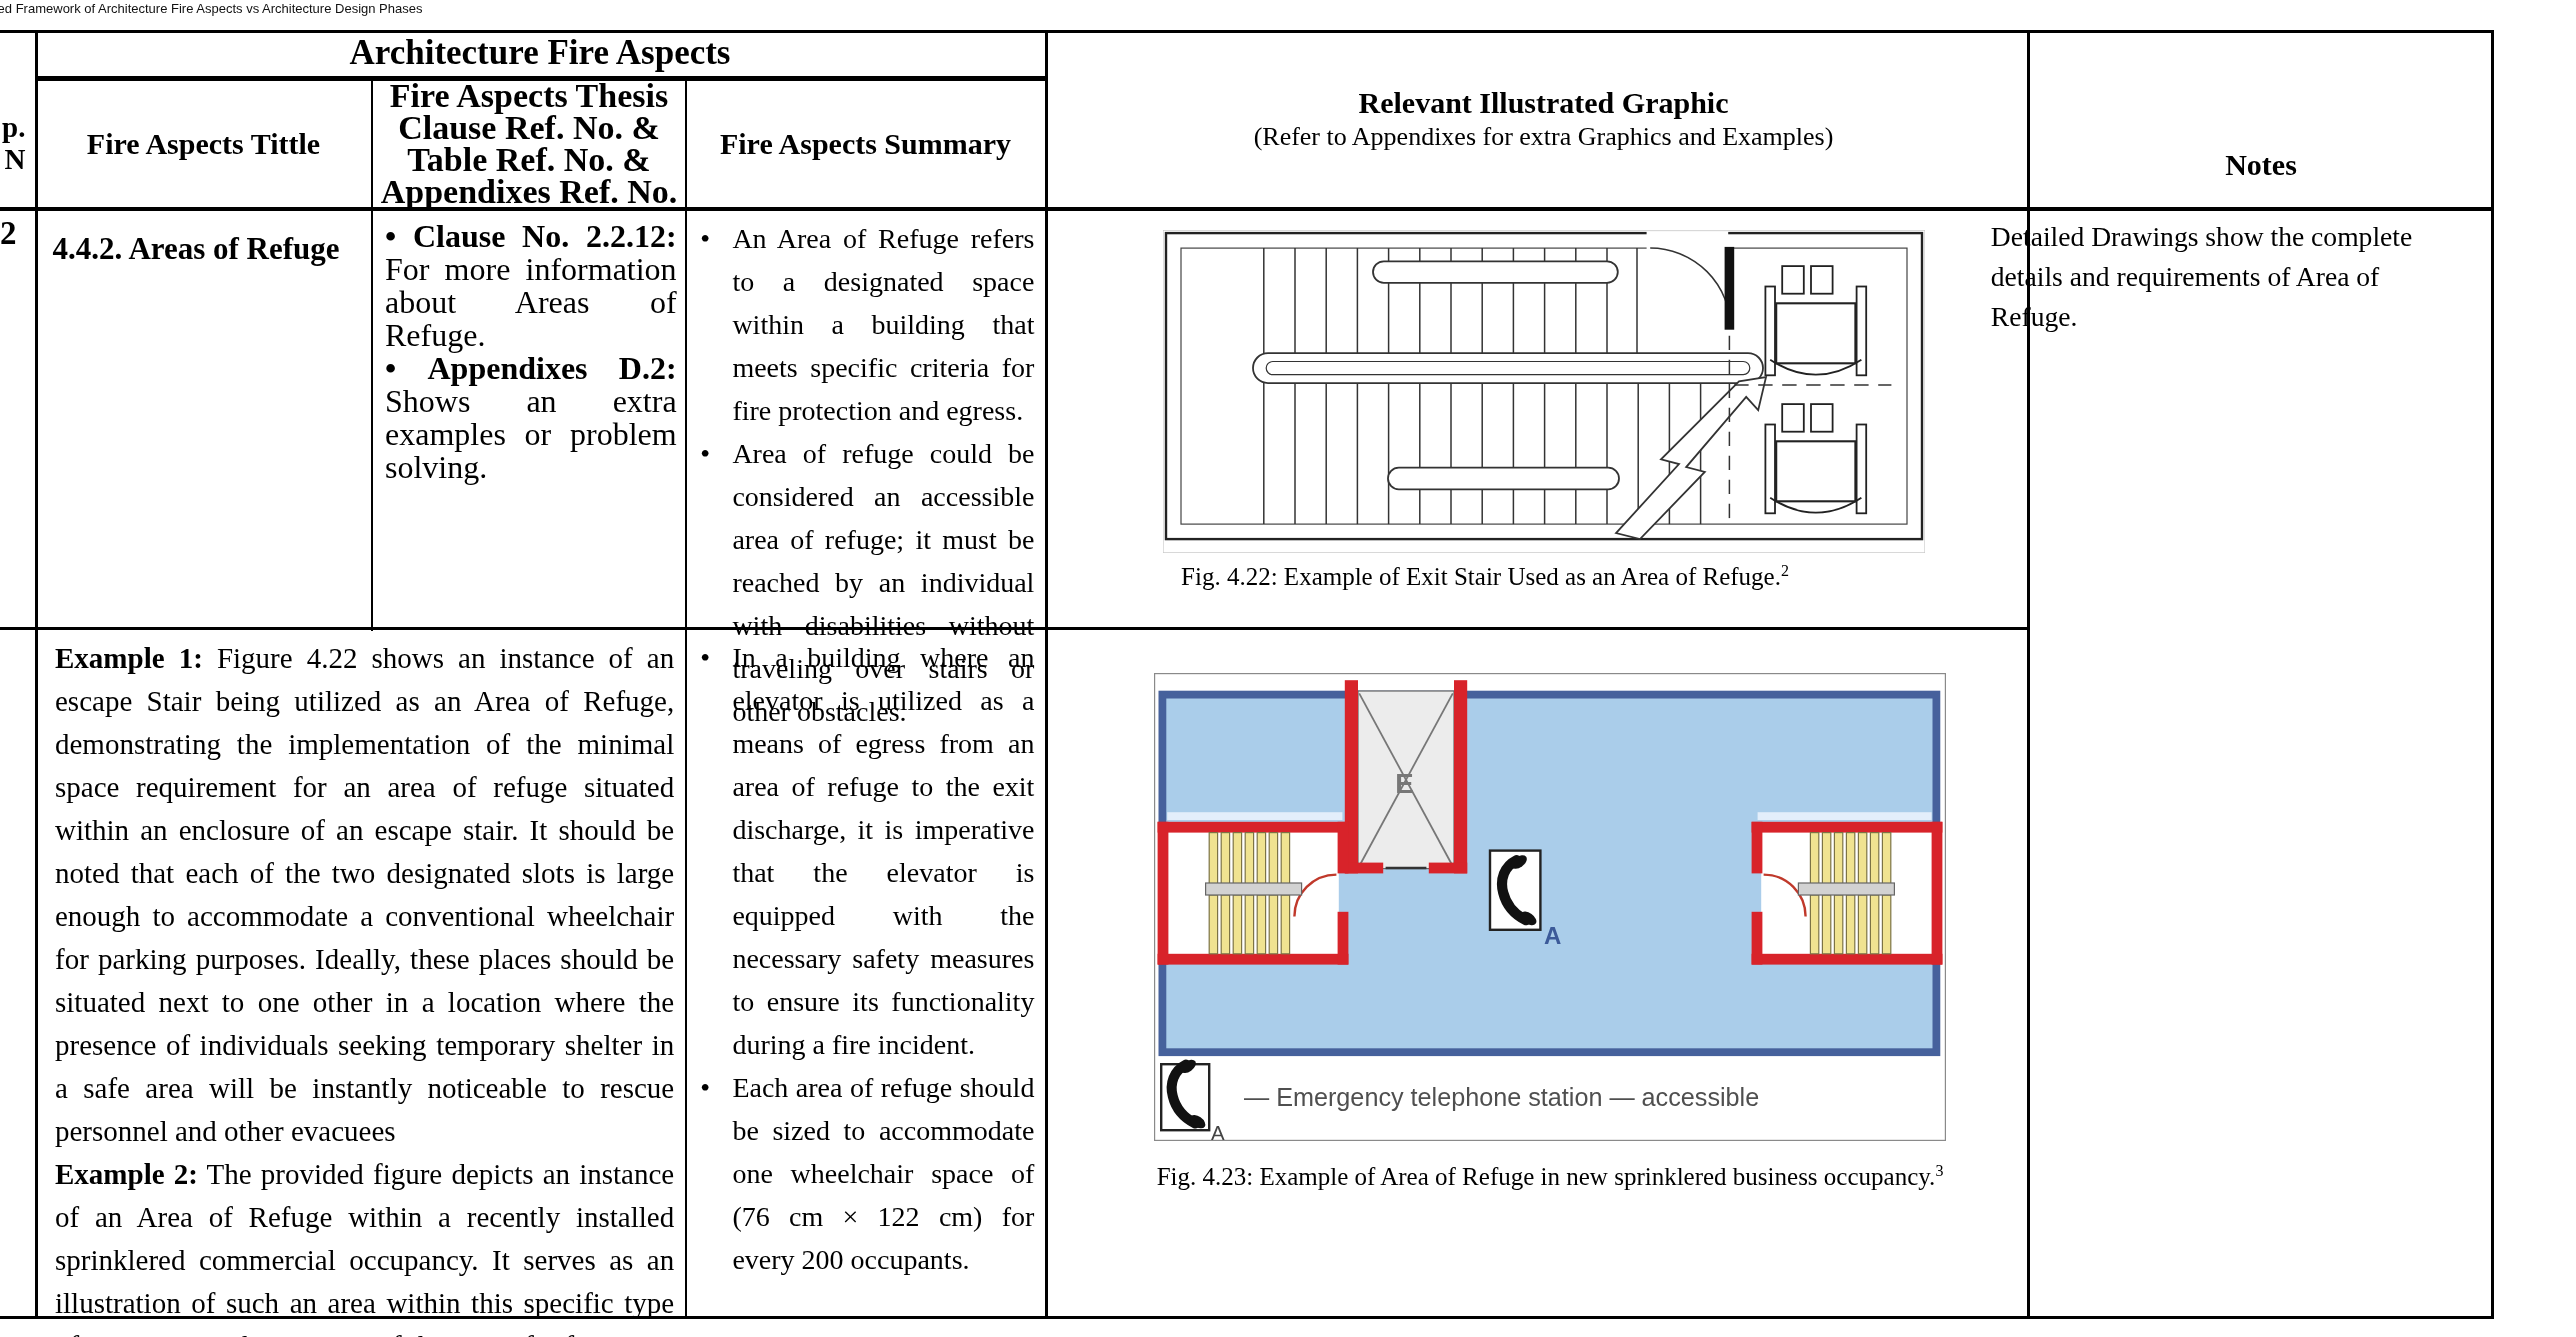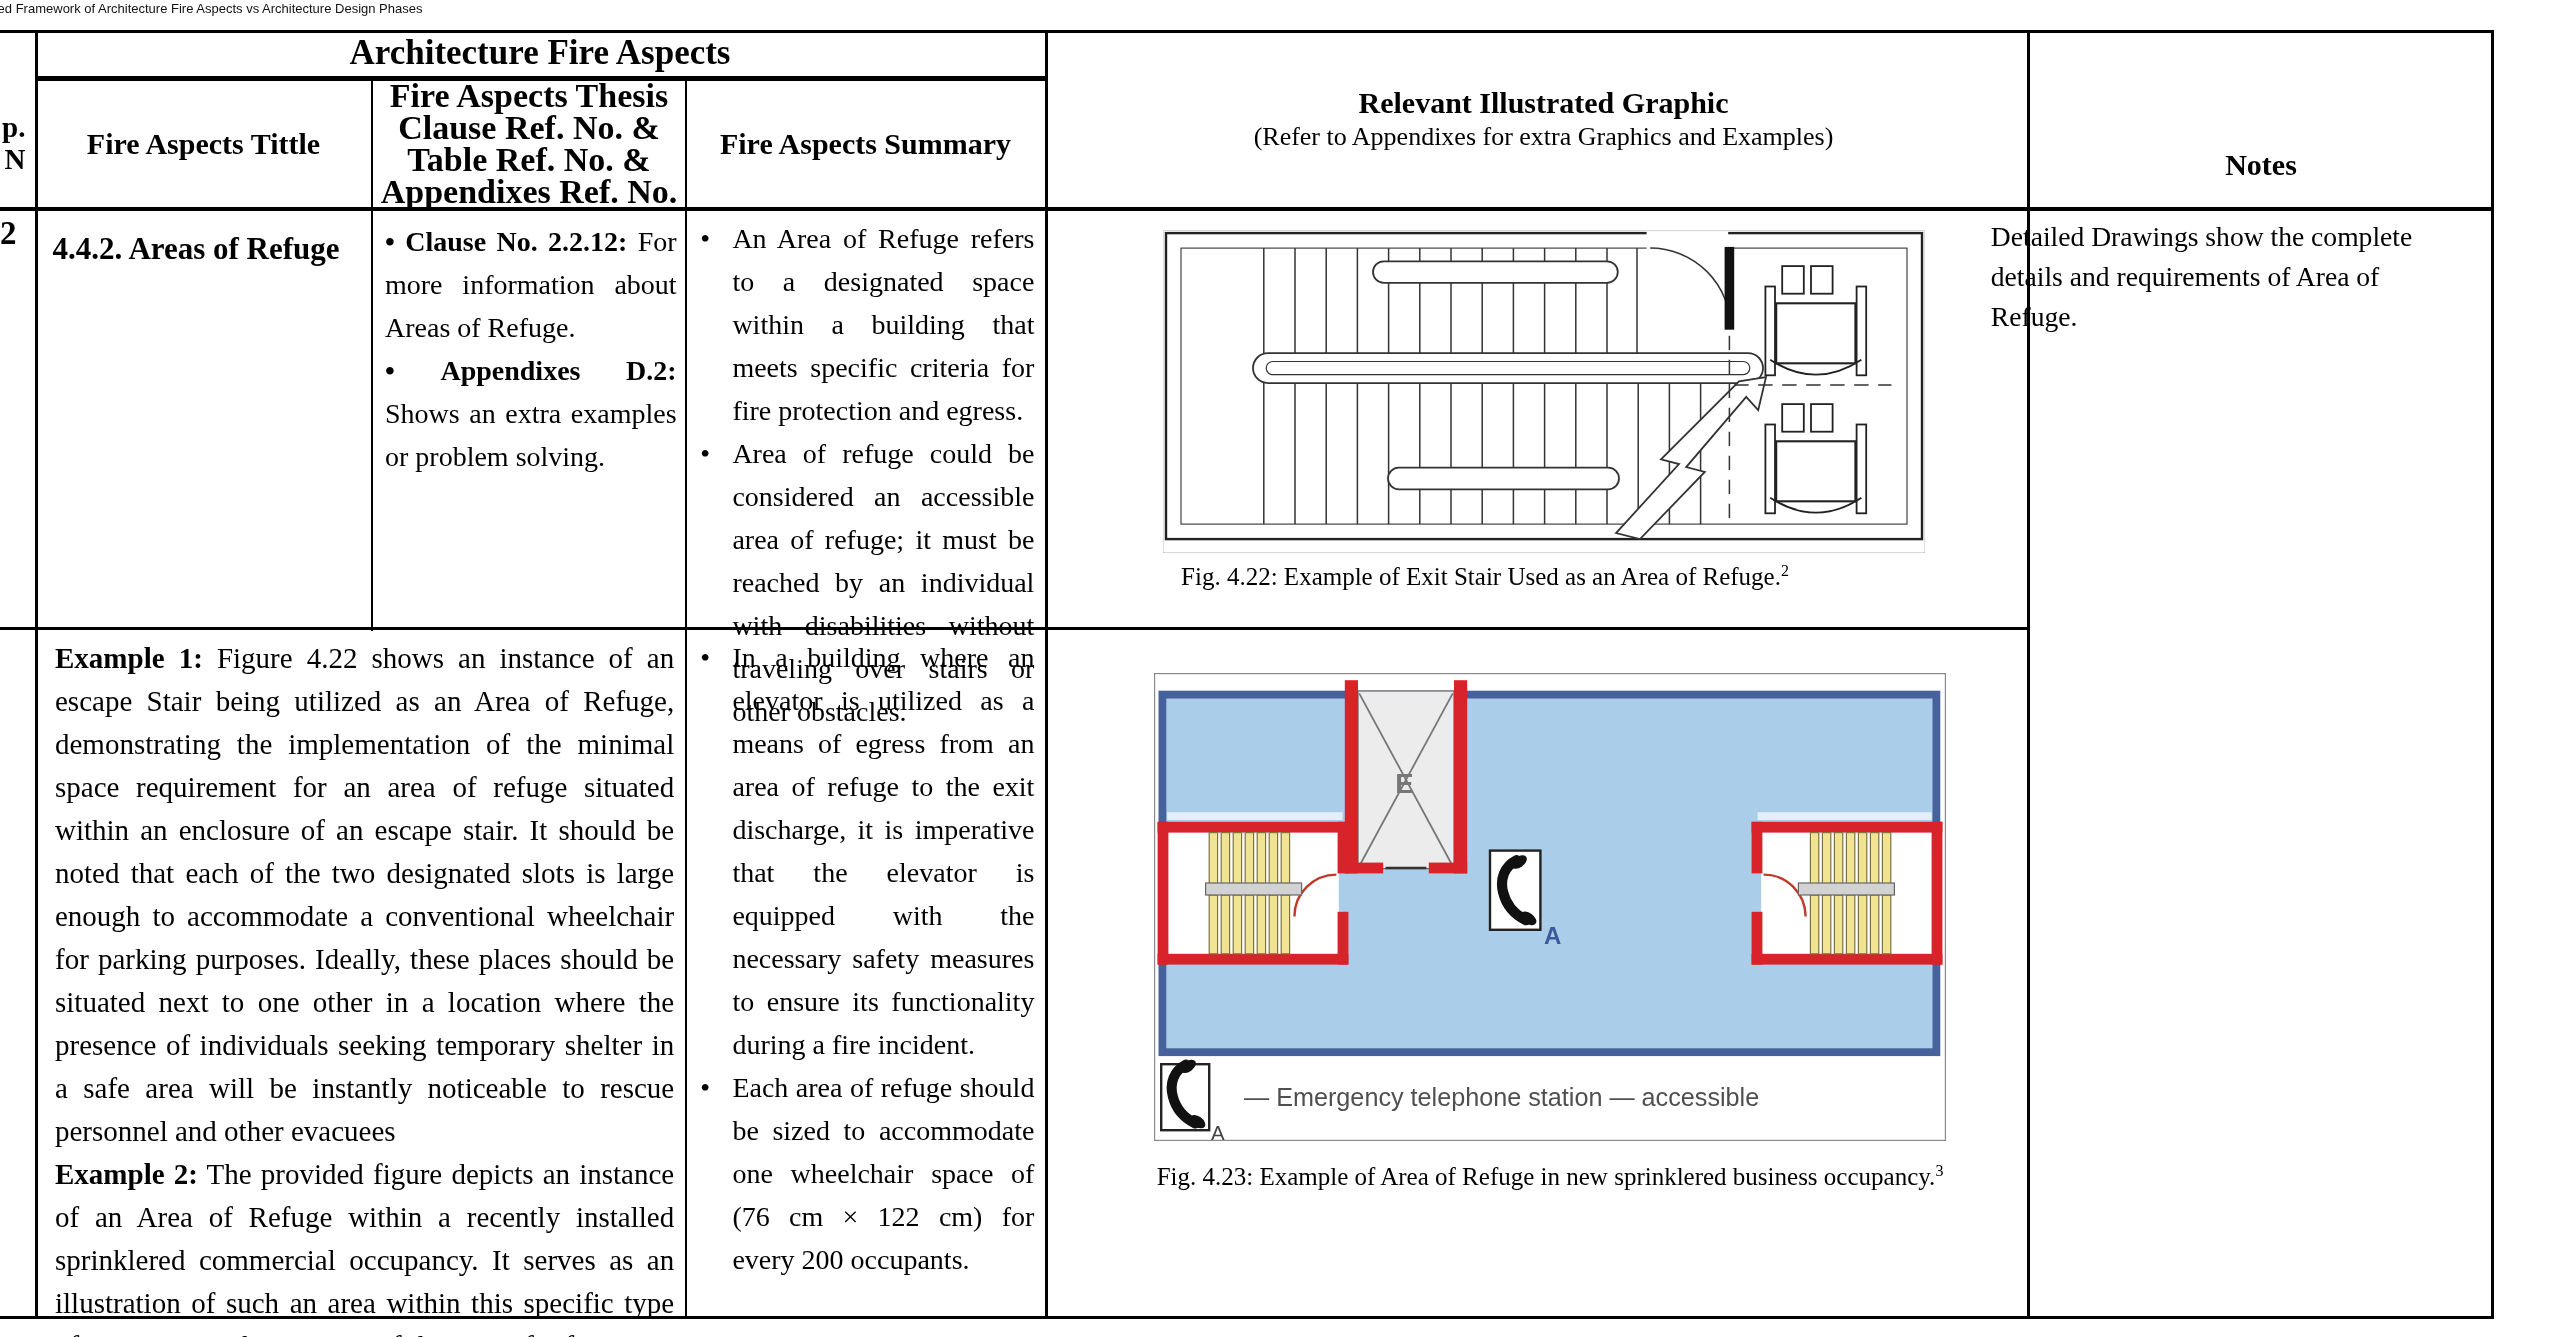--- a/index.html
+++ b/index.html
@@ -16,21 +16,21 @@
   #hdr-title,#hdr-summary,#hdr-notes{font-size:30px;}
   #hdr-clause{font-size:34px;line-height:32px;flex-direction:column;}
   #hdr-graphic{flex-direction:column;}
   #hdr-graphic .l1{font-size:30px;font-weight:bold;}
   #hdr-graphic .l2{font-size:26px;font-weight:normal;margin-top:2px;}
   #hdr-num{justify-content:flex-end;text-align:right;font-size:29px;line-height:32px;
            padding-right:9.6px;}
   .numcell{font-weight:bold;font-size:33px;text-align:right;}
   .titlecell{font-weight:bold;font-size:31px;padding:24px 12px 0 15.6px;}
   .bodytxt{font-size:29px;line-height:43px;text-align:justify;}
-  .clausetxt{font-size:28px;line-height:43px;text-align:justify;}
+  .clausetxt{font-size:32px;line-height:33px;text-align:justify;}
   .li{position:relative;padding-left:37px;}
   .li .bullet{position:absolute;left:4.8px;top:0;}
   .li-flush .bullet2{font-weight:bold;}
   .lead{font-weight:bold;}
   .caption{position:absolute;text-align:center;font-size:25px;}
   .caption sup{font-size:16px;}
   .noteTxt{font-size:27.6px;line-height:40px;}
 </style>
 </head>
 <body>

